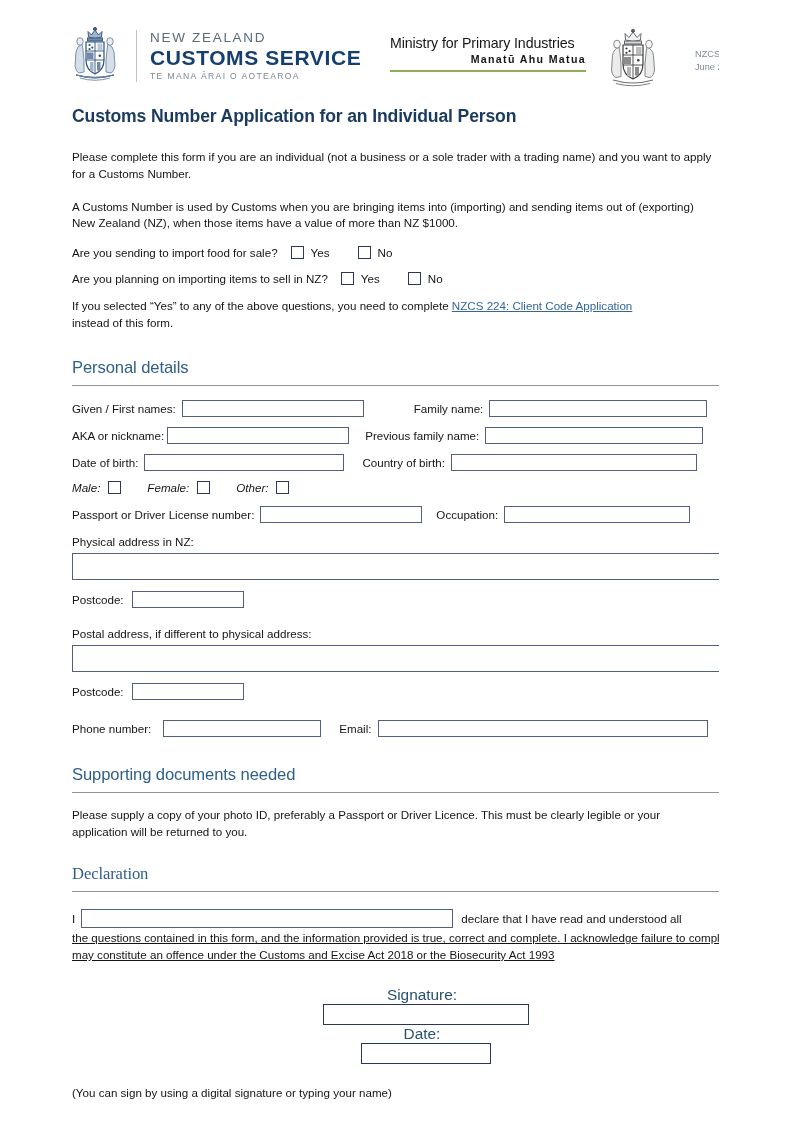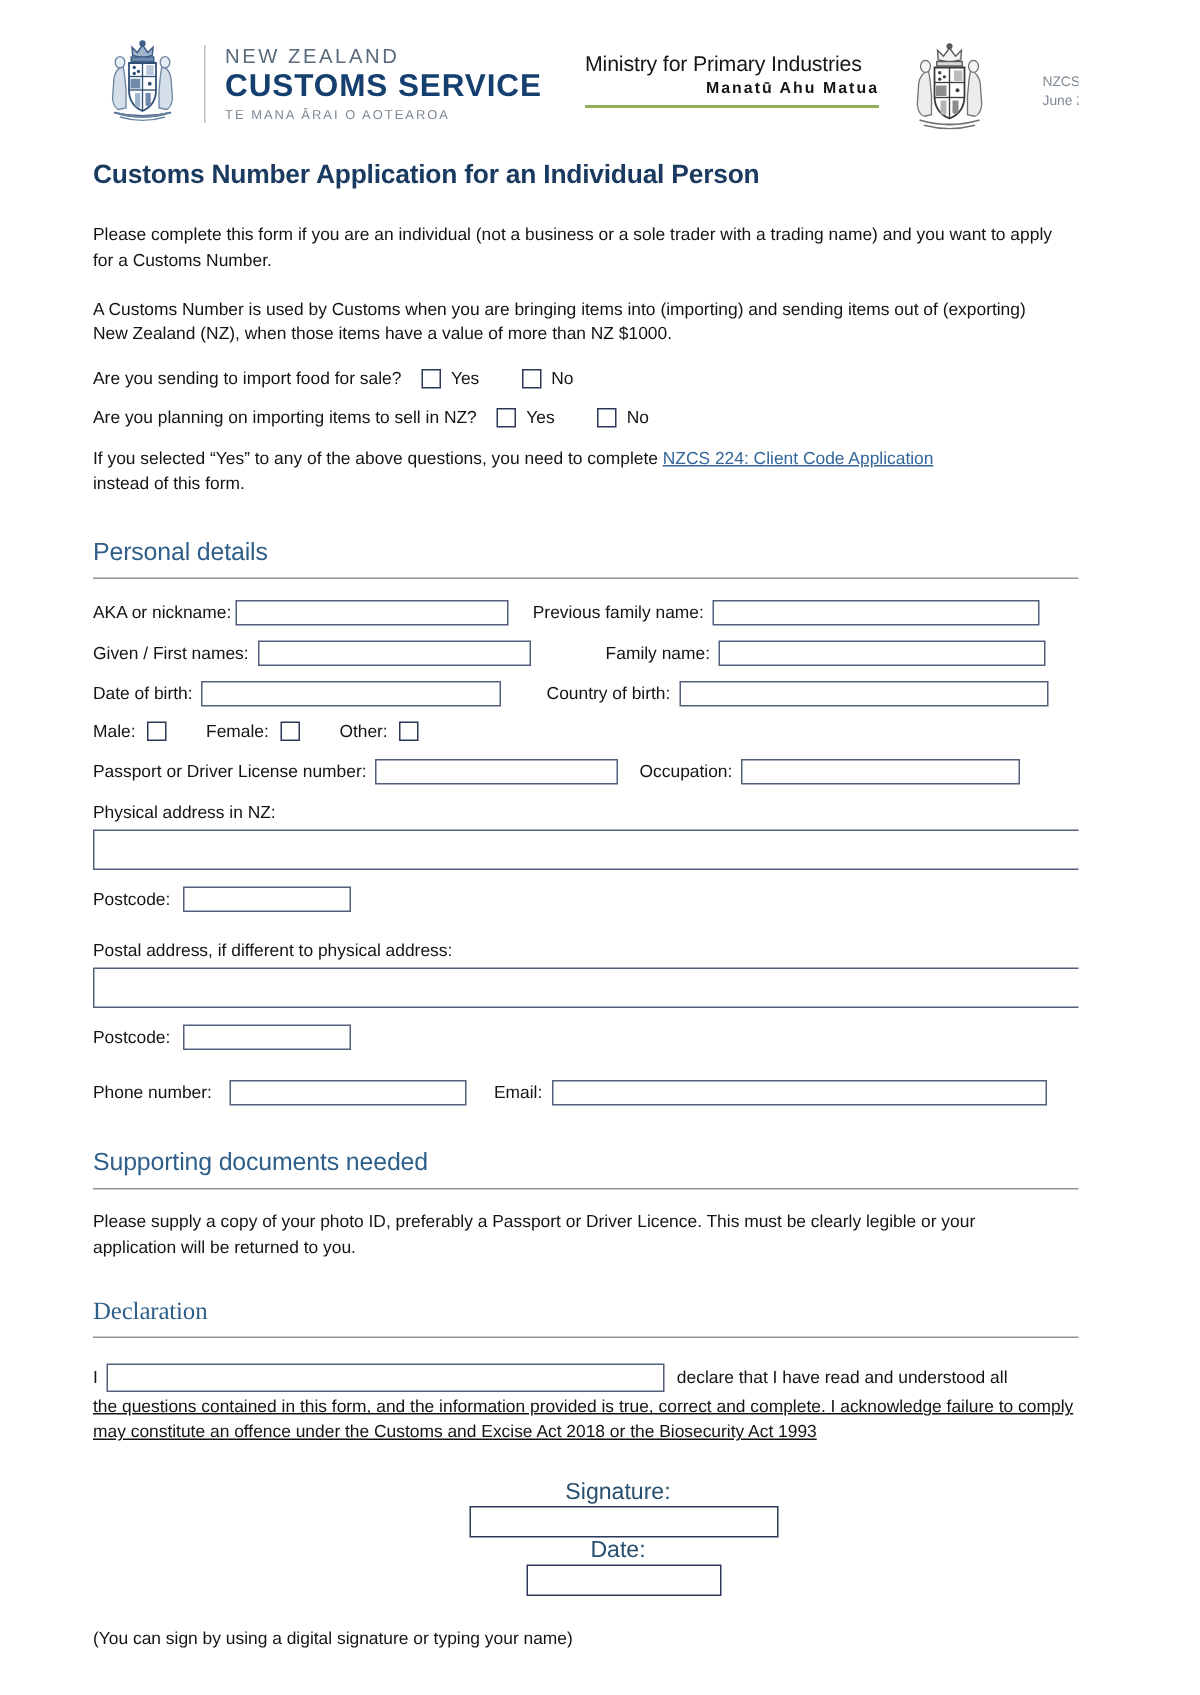--- a/index.html
+++ b/index.html
@@ -106,21 +106,21 @@
     left: 695px; top: 48px;
     font-size: 9.2px;
     color: #808b96;
     line-height: 1.45;
     text-align: left;
   }
 
   
   .content {
     position: absolute;
-    left: 62px;
+    left: 72px;
     top: 106px;
     width: 662px;
   }
   h1.doc-title {
     font-size: 17.6px;
     font-weight: bold;
     color: #1a3a5f;
     margin: 0 0 22px 0;
     letter-spacing: -0.15px;
   }
@@ -197,20 +197,21 @@
     margin: 12px 0 5px 0;
     color: #141414;
   }
 
   .gender-row {
     display: flex;
     align-items: flex-start;
     font-size: 11.6px;
     margin-bottom: 12px;
     color: #141414;
+    font-style: italic;
   }
   .gender-row .g {
     display: flex;
     align-items: center;
     margin-right: 26px;
   }
   .gender-row .g .cb { margin-left: 8px; }
 
   .decl-line1 {
     display: flex;
@@ -390,37 +391,37 @@
         <span class="lbl">No</span>
       </span>
     </div>
 
     <p class="body-text"><span>If you selected “Yes” to any of the above questions, you need to complete </span><a class="inline-link" href="#">NZCS 224: Client Code Application</a><br><span>instead of this form.</span></p>
 
     <h2 class="section">Personal details</h2>
     <div class="section-rule"></div>
 
     <div class="frow">
+      <span class="flabel">Given / First names:</span>
+      <span class="fbox" style="width:182px;"></span>
+      <span class="flabel" style="margin-left:50px;">Family name:</span>
+      <span class="fbox" style="width:218px;"></span>
+    </div>
+
+    <div class="frow">
       <span class="flabel">AKA or nickname:</span>
       <span class="fbox" style="width:182px;margin-left:3px;"></span>
       <span class="flabel" style="margin-left:16px;">Previous family name:</span>
       <span class="fbox" style="width:218px;"></span>
     </div>
 
     <div class="frow">
-      <span class="flabel">Given / First names:</span>
-      <span class="fbox" style="width:182px;"></span>
-      <span class="flabel" style="margin-left:50px;">Family name:</span>
-      <span class="fbox" style="width:218px;"></span>
-    </div>
-
-    <div class="frow">
       <span class="flabel">Date of birth:</span>
       <span class="fbox" style="width:200px;"></span>
-      <span class="flabel" style="margin-left:30px;">Country of birth:</span>
+      <span class="flabel" style="margin-left:18px;">Country of birth:</span>
       <span class="fbox" style="width:246px;"></span>
     </div>
 
     <div class="gender-row">
       <span class="g">
         <span>Male:</span>
         <span class="cb"></span>
       </span>
       <span class="g">
         <span>Female:</span>

